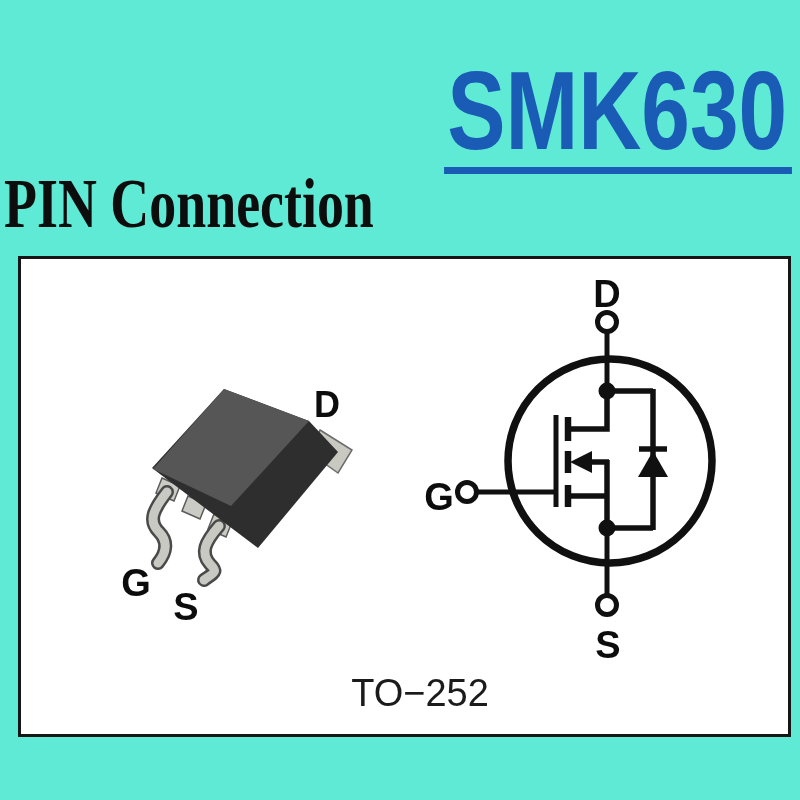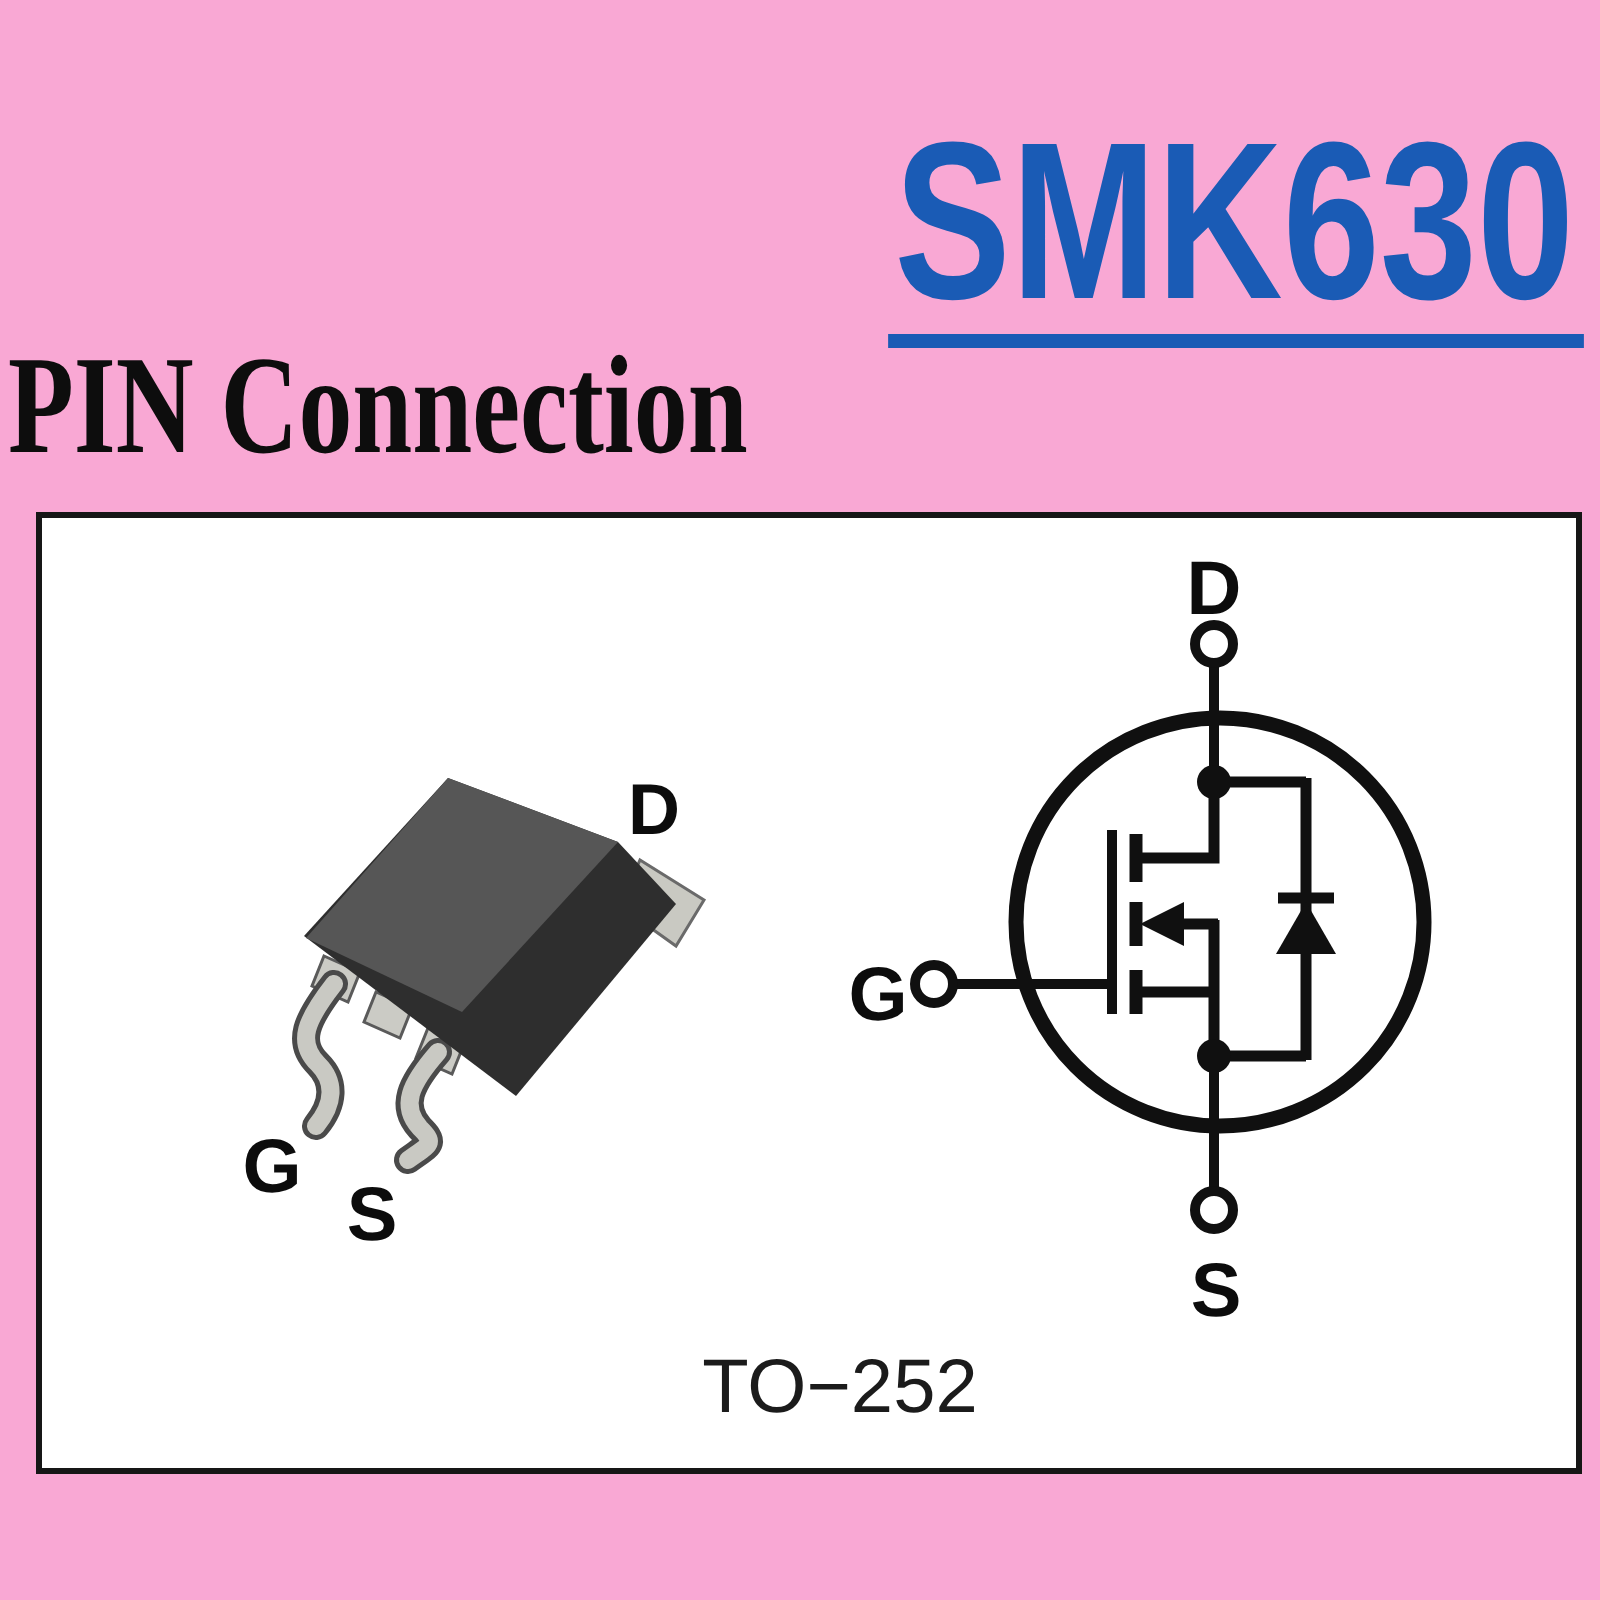--- a/index.html
+++ b/index.html
@@ -1,17 +1,17 @@
 <!DOCTYPE html>
 <html><head>
 <meta charset="utf-8">
 <style>
   html,body{margin:0;padding:0;background:#ffffff;}
   .page{
-    position:relative;width:800px;height:800px;background:#f9a8d4;
+    position:relative;width:800px;height:800px;background:#5eead4;
     font-family:"Liberation Sans",sans-serif;overflow:hidden;text-align:center;
   }
   .part-number{
     position:absolute;top:55px;right:8px;
     color:#1a5bb5;font-weight:bold;font-size:112px;line-height:1;
     transform:scaleX(0.78);transform-origin:100% 0;
     border-bottom:7px solid #1a5bb5;padding:0 6px 0 4px;
     white-space:nowrap;
   }
   .heading{

